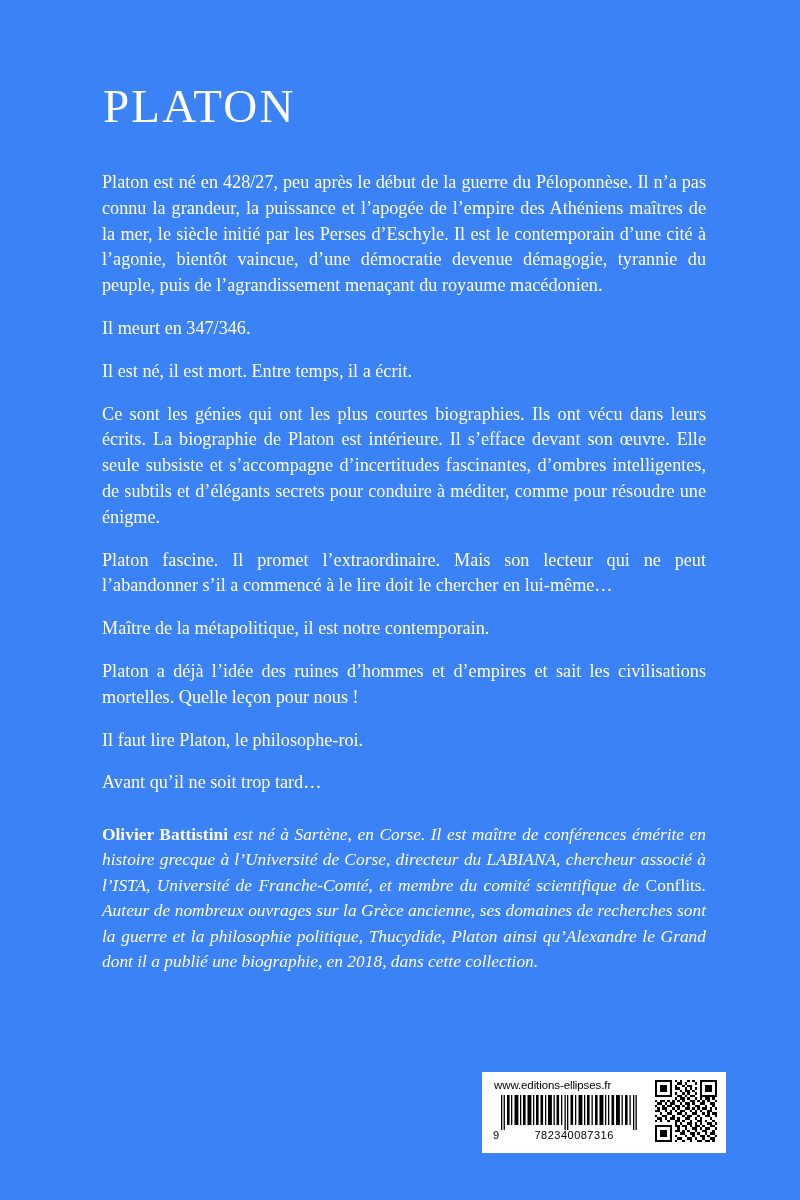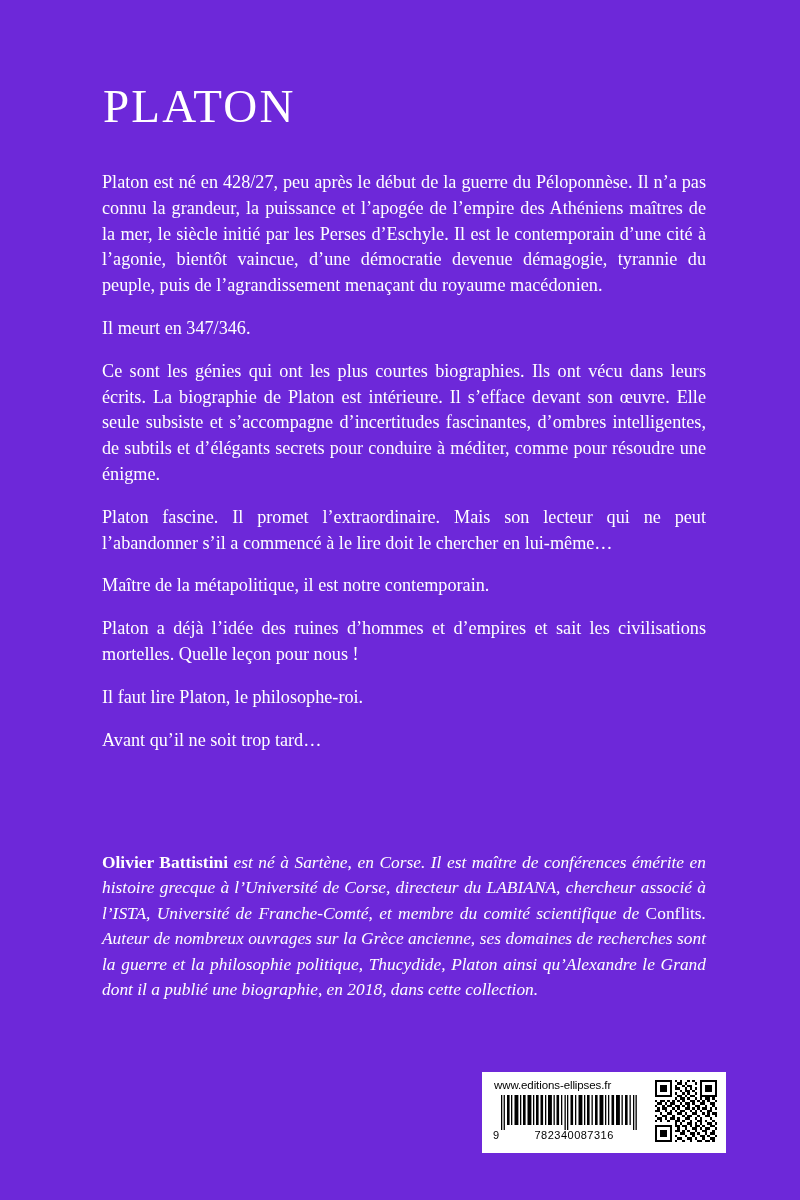--- a/index.html
+++ b/index.html
@@ -11,21 +11,21 @@
     height: 1200px;
     background: #7396c0;
     font-family: "Liberation Serif", "DejaVu Serif", serif;
     color: #ffffff;
     overflow: hidden;
     position: relative;
   }
   .cover {
     position: absolute;
     inset: 0;
-    background: #6d28d9;
+    background: #3b82f6;
   }
   .title {
     position: absolute;
     left: 103px;
     top: 52px;
     font-size: 47px;
     letter-spacing: 2.2px;
     font-weight: normal;
     color: #ffffff;
     line-height: 1;
@@ -53,21 +53,20 @@
   .bio {
     position: absolute;
     left: 102px;
     top: 822px;
     width: 604px;
     font-size: 17.4px;
     line-height: 25.4px;
     text-align: justify;
     font-style: italic;
     color: #ffffff;
-    margin-top: 28px;
   }
   .bio .name {
     font-weight: bold;
     font-style: normal;
   }
   .bio .roman {
     font-style: normal;
   }
   
   .barcode-label {
@@ -144,20 +143,21 @@
 </head>
 <body>
 
 <div class="cover">
 
   <h1 class="title">PLATON</h1>
 
   <div class="body-col">
     <p class="para">Platon est né en 428/27, peu après le début de la guerre du Péloponnèse. Il n’a pas connu la grandeur, la puissance et l’apogée de l’empire des Athéniens maîtres de la mer, le siècle initié par les Perses d’Eschyle. Il est le contemporain d’une cité à l’agonie, bientôt vaincue, d’une démocratie devenue démagogie, tyrannie du peuple, puis de l’agrandissement menaçant du royaume macédonien.</p>
     <p class="para">Il meurt en 347/346.</p>
+    <p class="para">Il est né, il est mort. Entre temps, il a écrit.</p>
     <p class="para">Ce sont les génies qui ont les plus courtes biographies. Ils ont vécu dans leurs écrits. La biographie de Platon est intérieure. Il s’efface devant son œuvre. Elle seule subsiste et s’accompagne d’incertitudes fascinantes, d’ombres intelligentes, de subtils et d’élégants secrets pour conduire à méditer, comme pour résoudre une énigme.</p>
     <p class="para">Platon fascine. Il promet l’extraordinaire. Mais son lecteur qui ne peut l’abandonner s’il a commencé à le lire doit le chercher en lui-même…</p>
     <p class="para">Maître de la métapolitique, il est notre contemporain.</p>
     <p class="para">Platon a déjà l’idée des ruines d’hommes et d’empires et sait les civilisations mortelles. Quelle leçon pour nous !</p>
     <p class="para">Il faut lire Platon, le philosophe-roi.</p>
     <p class="para">Avant qu’il ne soit trop tard…</p>
   </div>
 
   <div class="bio"><span class="name">Olivier Battistini</span><span> est né à Sartène, en Corse. Il est maître de conférences émérite en histoire grecque à l’Université de Corse, directeur du LABIANA, chercheur associé à l’ISTA, Université de Franche-Comté, et membre du comité scientifique de </span><span class="roman">Conflits</span><span>. Auteur de nombreux ouvrages sur la Grèce ancienne, ses domaines de recherches sont la guerre et la philosophie politique, Thucydide, Platon ainsi qu’Alexandre le Grand dont il a publié une biographie, en 2018, dans cette collection.</span></div>
 

